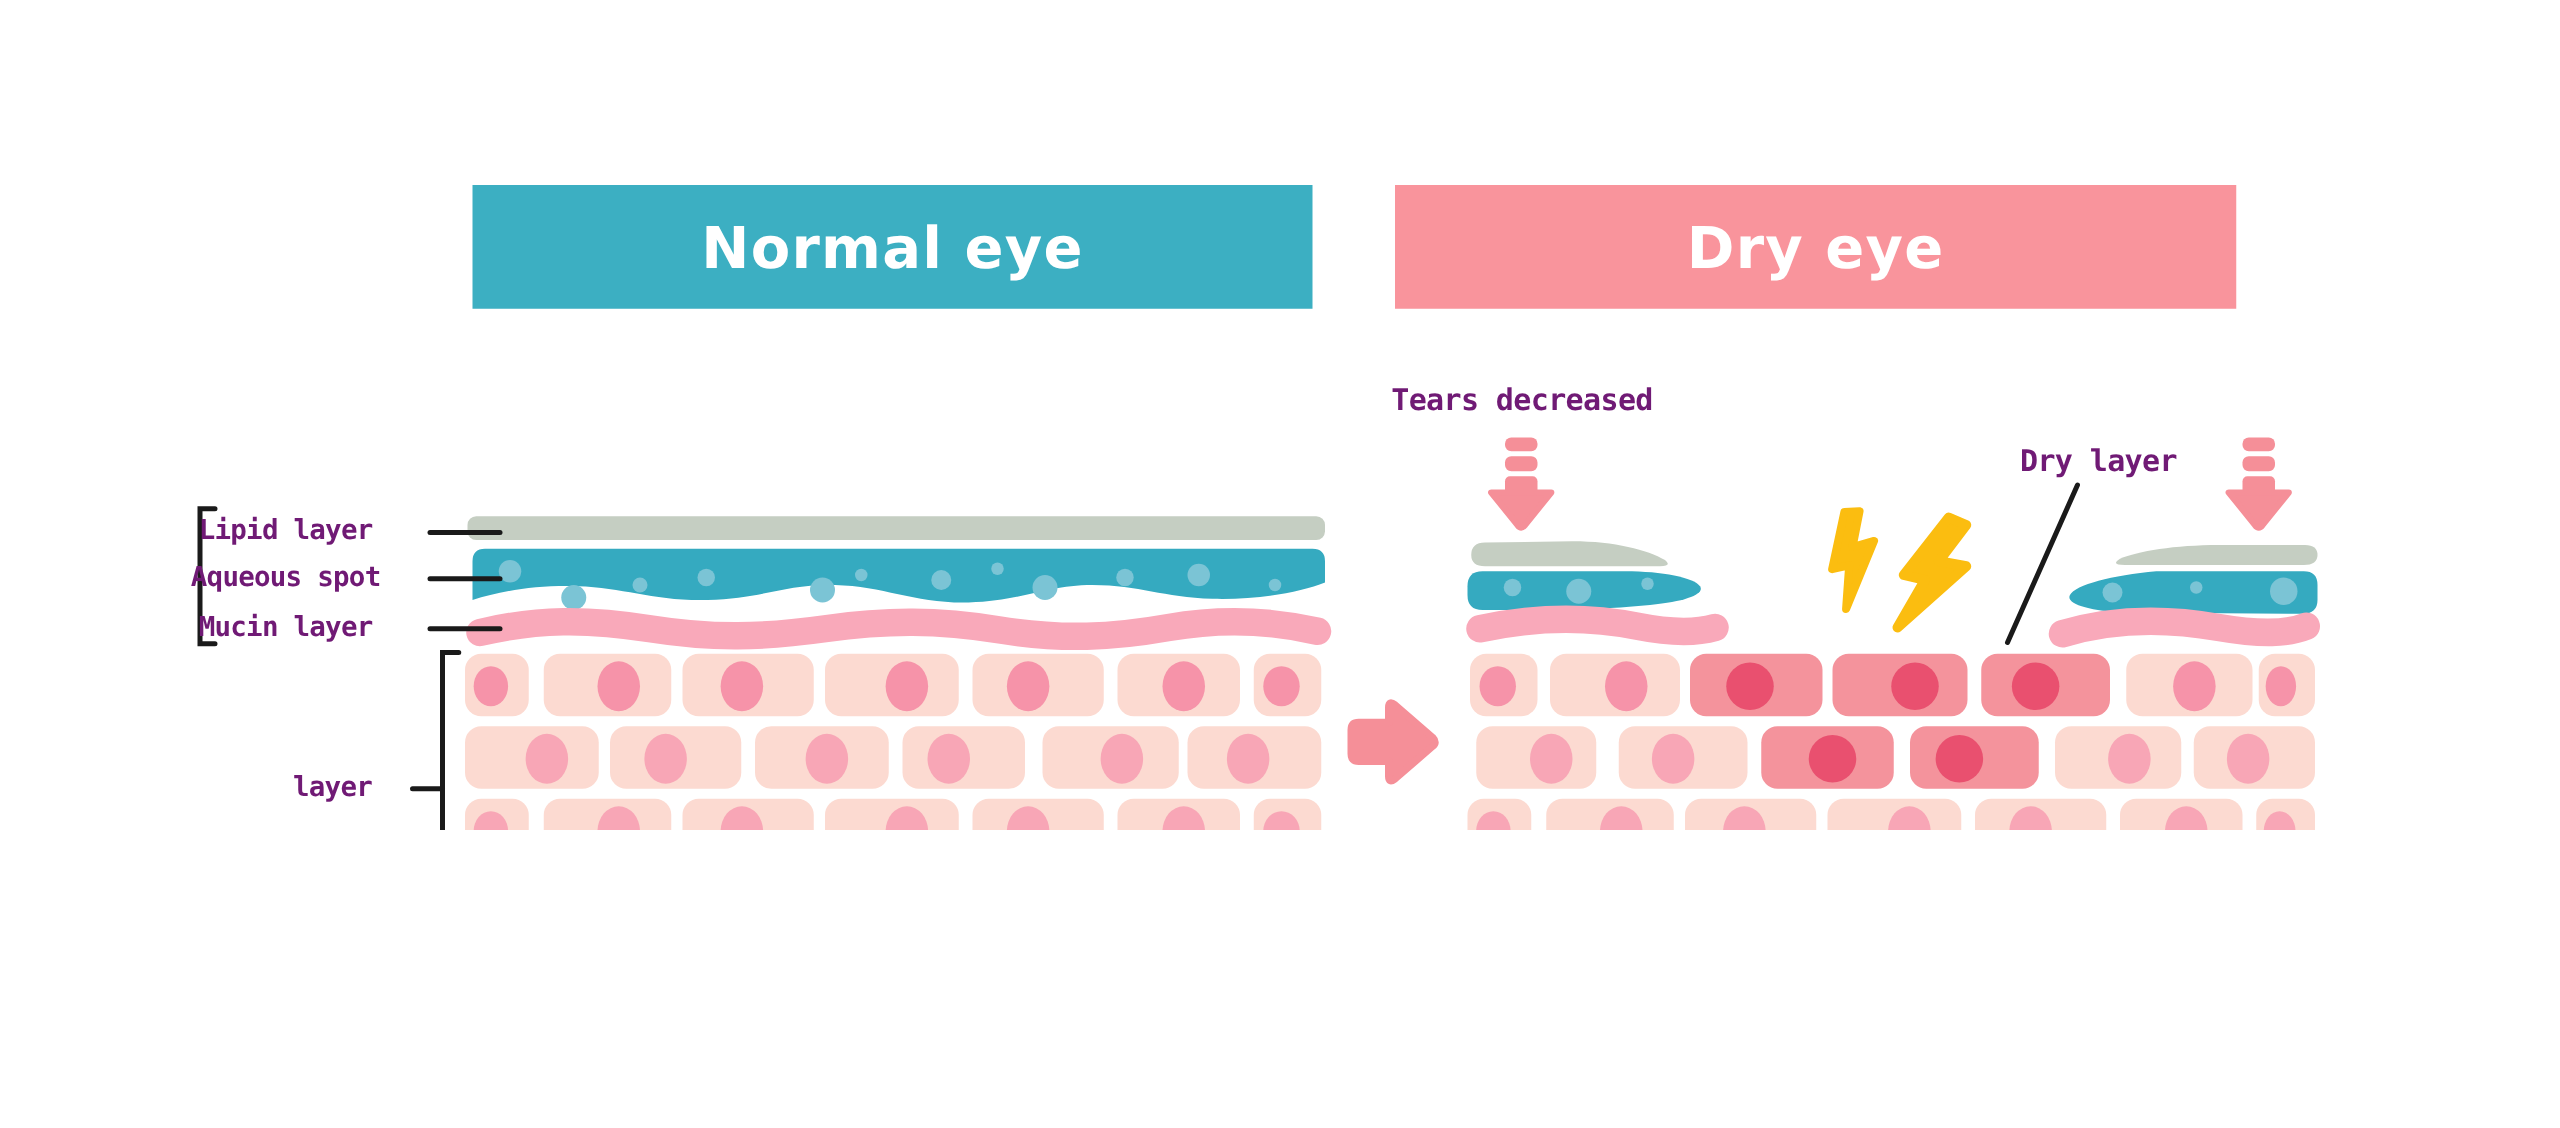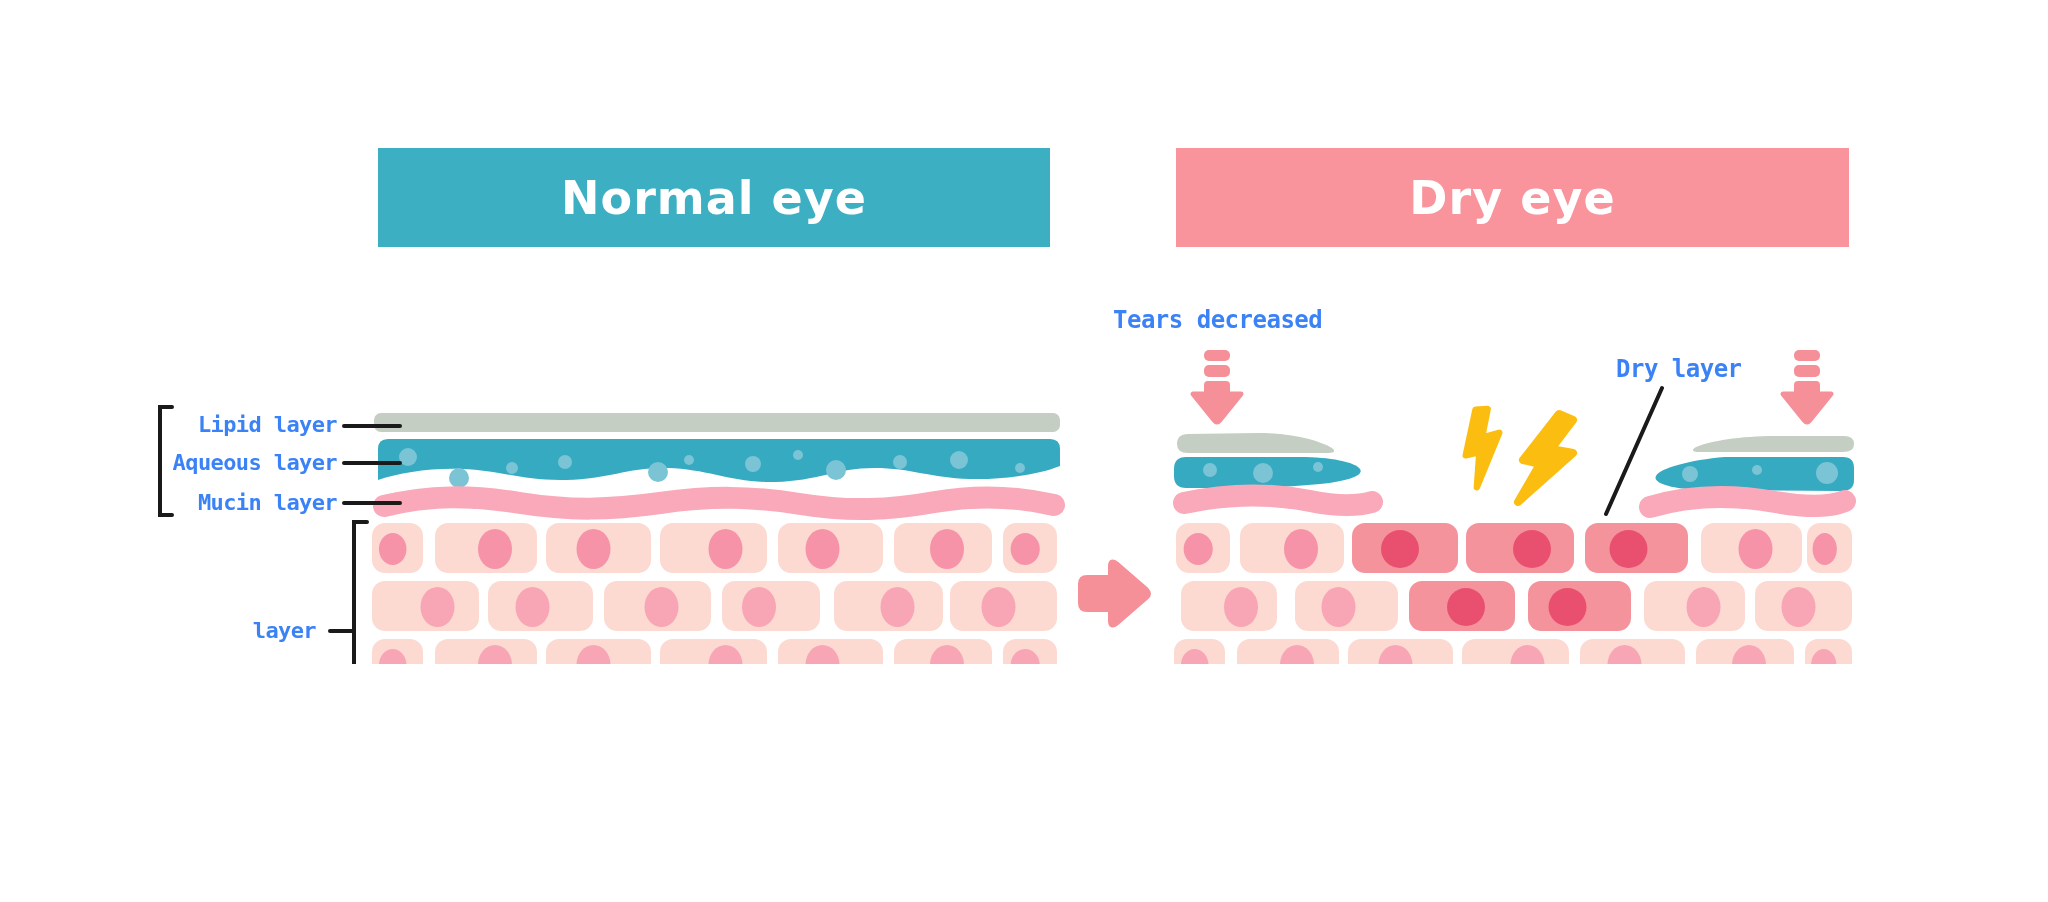--- a/index.html
+++ b/index.html
@@ -2,25 +2,25 @@
 <html><head>
 <meta charset="utf-8">
 <style>
   html,body{margin:0;padding:0;background:#ffffff;}
   #stage{position:relative;width:2048px;height:664px;background:#ffffff;overflow:hidden;
          font-family:"DejaVu Sans",sans-serif;}
   #diagram-svg{position:absolute;left:0;top:0;}
   .banner{position:absolute;top:148px;height:99px;display:flex;align-items:center;justify-content:center;}
   .banner span{color:#ffffff;font-size:46px;font-weight:bold;letter-spacing:1px;
                font-family:"DejaVu Sans",sans-serif;}
-  .anno{position:absolute;color:#3b82f6;font-family:"DejaVu Sans Mono","Liberation Mono",monospace;
+  .anno{position:absolute;color:#701a75;font-family:"DejaVu Sans Mono","Liberation Mono",monospace;
         font-weight:bold;white-space:pre;}
   .anno.small{font-size:22px;line-height:24px;letter-spacing:-0.6px;}
   .anno.big{font-size:24px;line-height:26px;letter-spacing:-0.5px;}
-  .right-align{text-align:right;}
+  .right-align{text-align:center;}
   .center{text-align:center;}
 </style>
 </head>
 <body>
 
 <div id="stage">
 
   <svg id="diagram-svg" width="2048" height="902" viewBox="0 0 2048 902">
 
     <g>
@@ -212,25 +212,25 @@
         <path d="M41,0 5,46 22,50 0,88 55,39 33,35 55,6 Z" stroke-width="8" stroke-linejoin="round" fill="#FBBD10" stroke="#FBBD10"></path>
       </g>
 
       <line x1="1662" y1="388" x2="1606" y2="514" stroke-width="4" stroke-linecap="round" stroke="#1A1A1A"></line>
     </g>
   </svg>
 
   <div class="banner" style="left: 378px; width: 672px; background: rgb(60, 175, 194);">
     <span>Normal eye</span>
   </div>
-  <div class="banner" style="left: 1176px; width: 673px; background: rgb(249, 148, 156);">
+  <div class="banner" style="left: 1116px; width: 673px; background: rgb(249, 148, 156);">
     <span>Dry eye</span>
   </div>
 
 
   <div class="anno small right-align" style="left:120px;top:413px;width:217px;">Lipid layer</div>
-  <div class="anno small right-align" style="left:120px;top:451px;width:217px;">Aqueous layer</div>
+  <div class="anno small right-align" style="left:120px;top:451px;width:217px;">Aqueous spot</div>
   <div class="anno small right-align" style="left:120px;top:491px;width:217px;">Mucin layer</div>
   <div class="anno small right-align" style="left:216px;top:619px;width:100px;">layer</div>
 
   <div class="anno big" style="left:1113px;top:307px;">Tears decreased</div>
   <div class="anno big" style="left:1616px;top:356px;">Dry layer</div>
 </div>
 
 </body></html>

